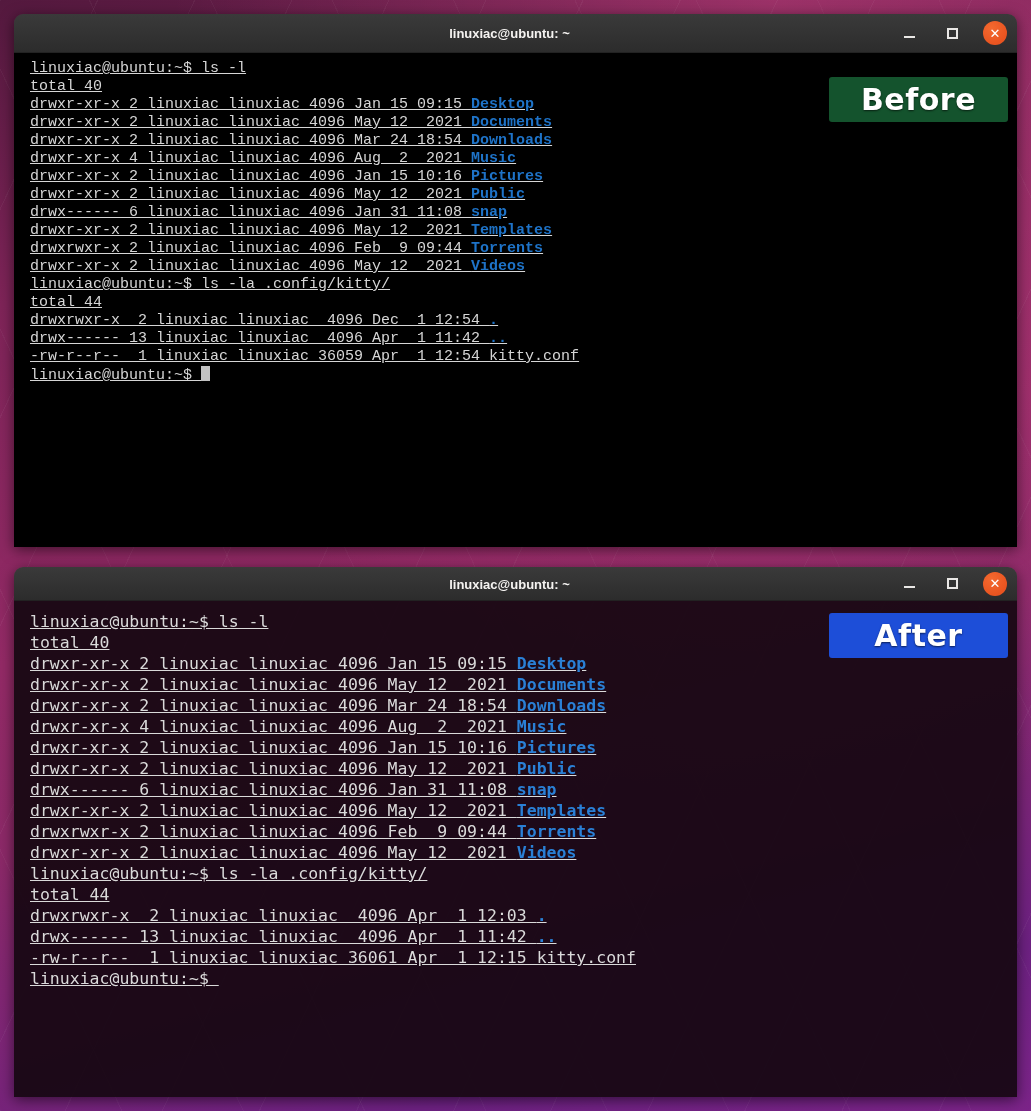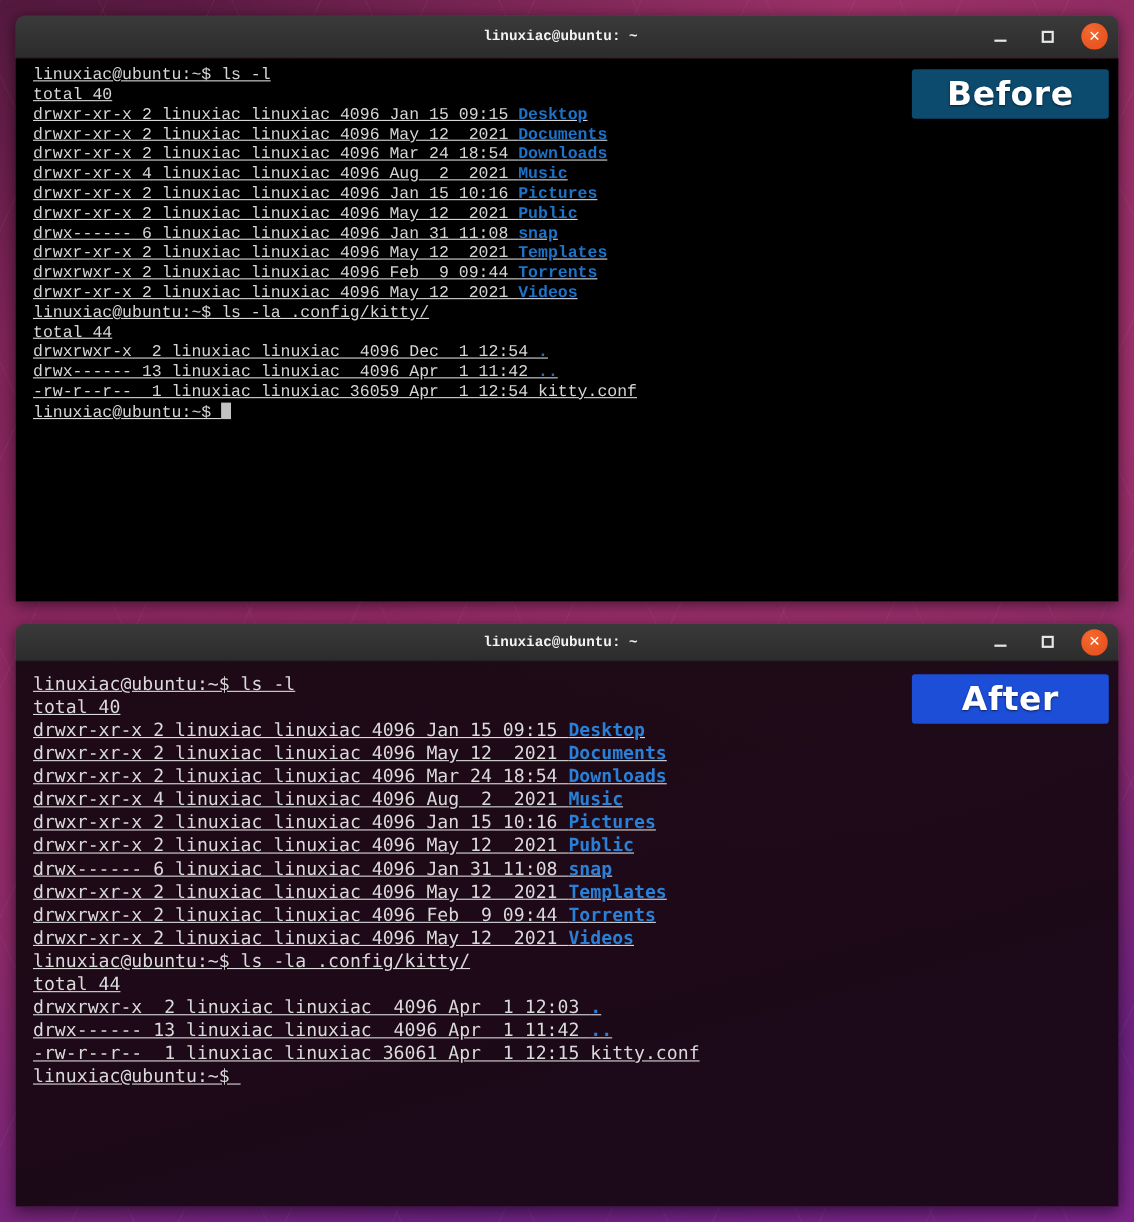--- a/index.html
+++ b/index.html
@@ -35,21 +35,21 @@
     box-sizing: border-box;
   }
   .win-before .titlebar { height: 39px; }
   .win-after  .titlebar { height: 34px; }
   .titlebar .title {
     position: absolute; left: 0; right: 12px; top: 50%;
     transform: translateY(-50%);
     text-align: center;
     color: #f5f3f1;
     font-weight: bold; font-size: 13px;
-    font-family: Liberation Mono, monospace;
+    font-family: Liberation Sans, sans-serif;
     pointer-events: none;
   }
   .controls {
     position: absolute; right: 10px; top: 0; bottom: 0;
     display: flex; align-items: center; gap: 19px;
   }
   .ctl-btn {
     border: none; background: transparent; padding: 0; margin: 0;
     width: 24px; height: 24px;
     display: flex; align-items: center; justify-content: center;
@@ -101,21 +101,21 @@
     right: 9px;
     width: 179px; height: 45px;
     display: flex; align-items: center; justify-content: center;
     color: #ffffff;
     font-family: "DejaVu Sans", sans-serif;
     font-weight: bold; font-size: 30px;
     letter-spacing: 0.5px;
     border-radius: 3px;
     text-shadow: 0 1px 2px rgba(0,0,0,0.6);
   }
-  .badge-before { top: 10px; background: #0c4a6e; }
+  .badge-before { top: 24px; background: #14532d; }
   .badge-after  { top: 12px; background: #1d4ed8; }
 </style>
 </head>
 <body>
 
 <div class="wallpaper">
 
   <section class="window win-before">
     <header class="titlebar">
       <span class="title">linuxiac@ubuntu: ~</span>

